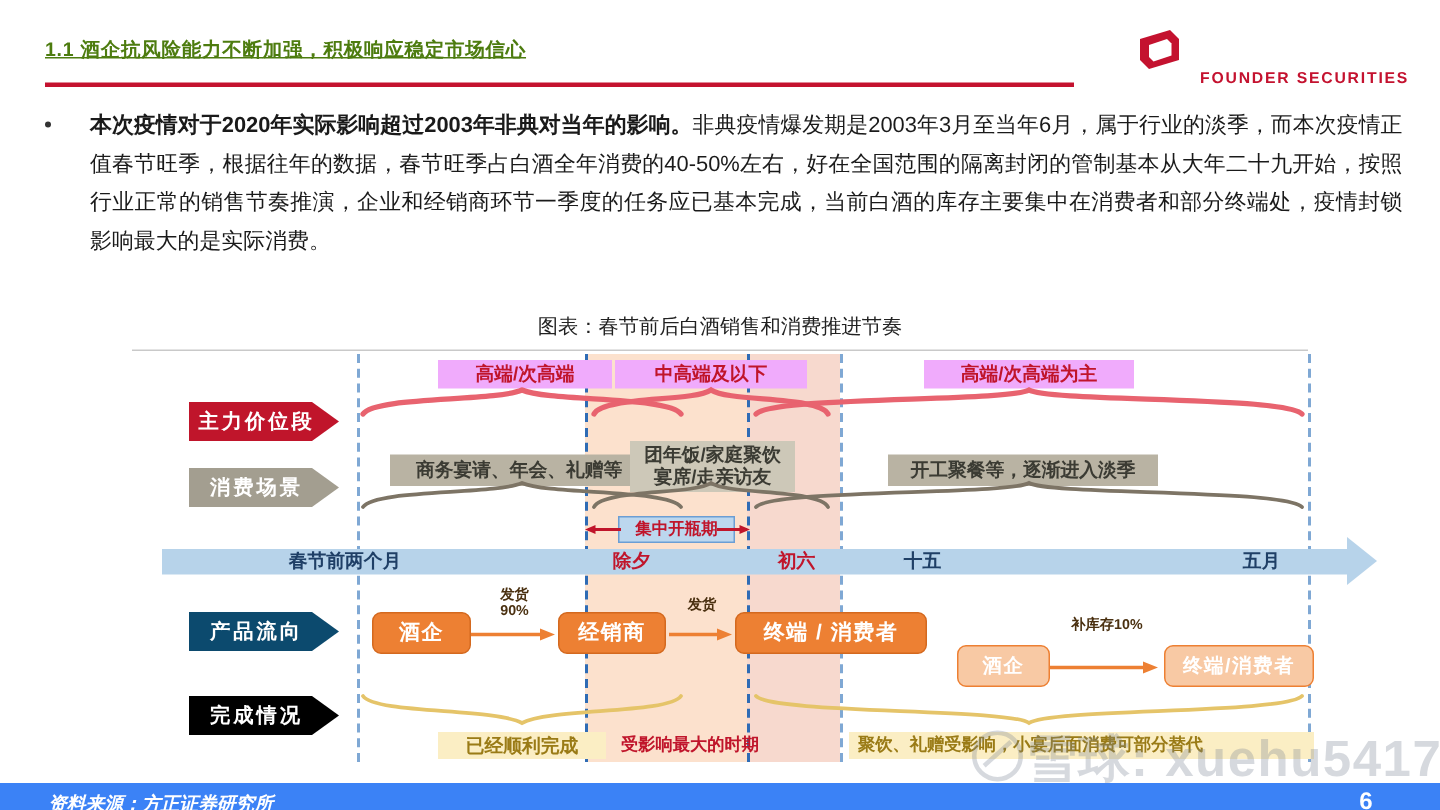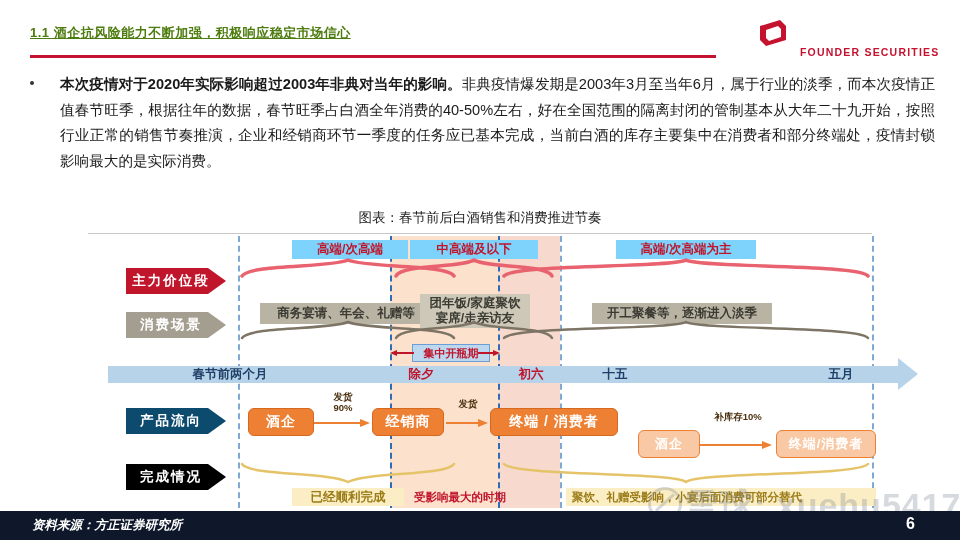--- a/index.html
+++ b/index.html
@@ -70,21 +70,21 @@
   .tag.gray{background:#a39e90;}
   .tag.orange{background:#0c4a6e;}
   .tag.yellow{background:#000000;font-family:Liberation Mono, monospace;}
 
   
   .chip{
     position:absolute;display:flex;align-items:center;justify-content:center;
     font-size:12.5px;font-weight:bold;text-align:center;line-height:15px;
     box-sizing:border-box;
   }
-  .chip-pink{background:#7dd3fc;color:#c0152b;}
+  .chip-pink{background:#f0abfc;color:#c0152b;}
   .chip-khaki{background:#b9b3a3;color:#3b3b33;}
   .chip-lightkhaki{background:#cdc8b8;color:#3b3b33;}
   .chip-blue{background:#bcd7ee;color:#c0152b;border:1.5px solid #6b9ed4;}
   .chip-cream{background:#fbeec4;color:#9a7b16;}
   .chip-peachtxt{color:#c0152b;background:transparent;}
 
   
   .tl-bar{position:absolute;left:108px;top:130px;height:17px;background:#b7d3ea;width:792px;}
   .tl-arrow{
     position:absolute;left:898px;top:122px;width:0;height:0;
@@ -120,21 +120,21 @@
   .wm-ring{
     position:absolute;left:648px;top:487px;width:28px;height:28px;border:3px solid rgba(120,130,145,.30);
     border-radius:50%;
   }
   .wm-ring:after{
     content:"";position:absolute;left:2px;top:11px;width:24px;height:3px;
     background:rgba(120,130,145,.30);transform:rotate(-42deg);
   }
 
   
-  .footer{position:absolute;left:0;bottom:0;width:960px;height:29px;background:#0f172a;}
+  .footer{position:absolute;left:0;bottom:0;width:960px;height:18px;background:#3b82f6;}
   .footer-txt{
     position:absolute;left:32px;top:6px;font-size:12.5px;color:#ffffff;font-style:italic;font-weight:bold;
   }
   .pagenum{
     position:absolute;right:45px;top:4px;font-size:16px;color:#ffffff;font-weight:bold;
   }
   svg{display:block;overflow:visible;}
 </style>
 </head>
 <body>

